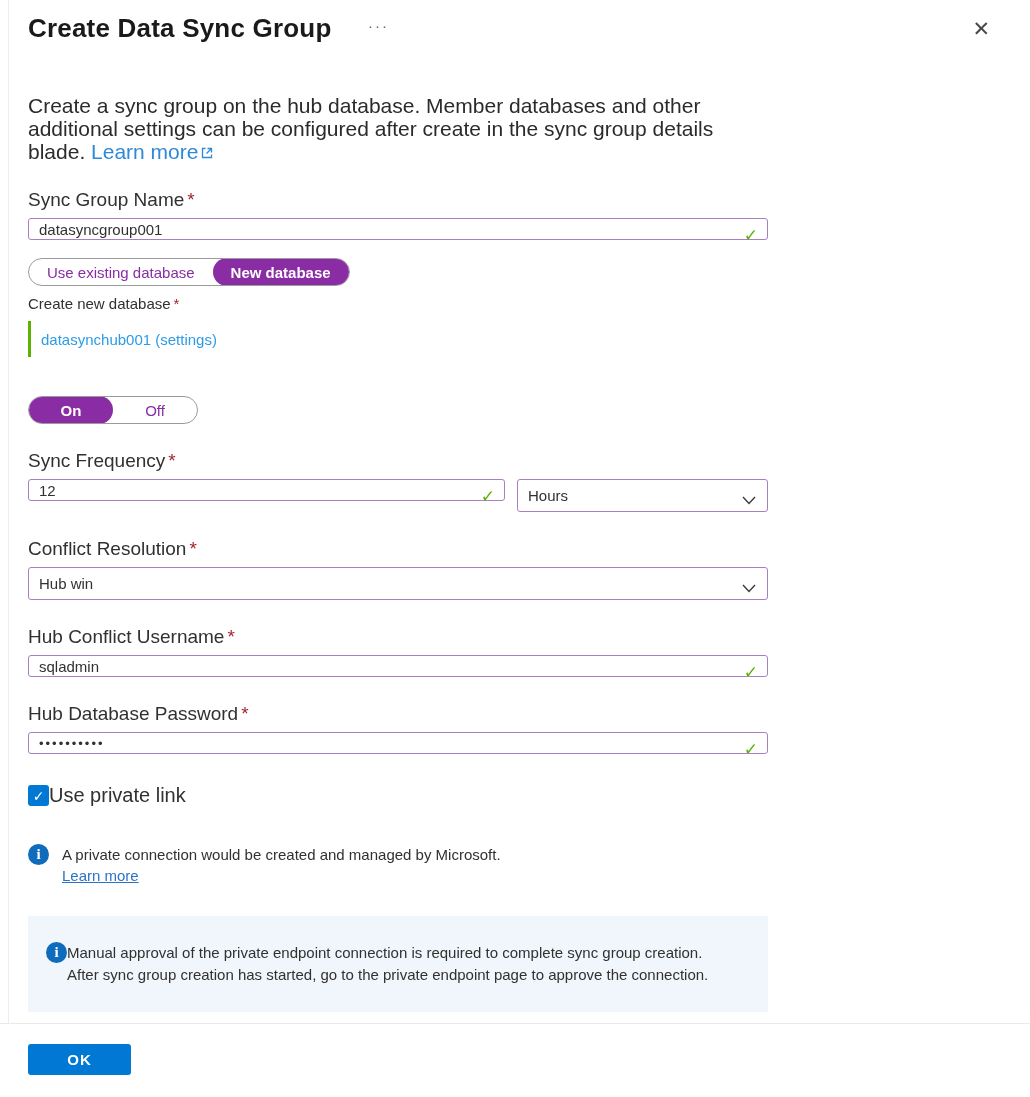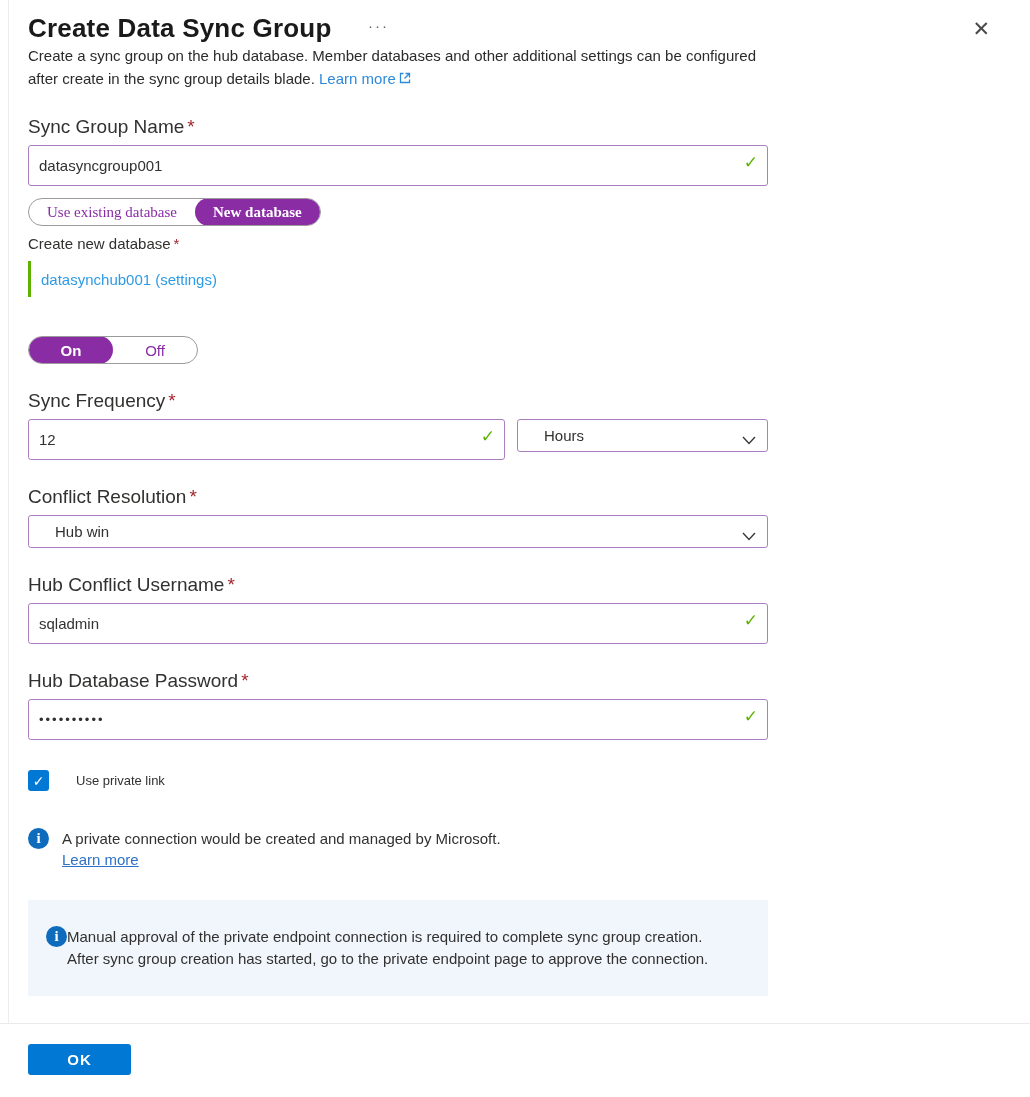--- a/index.html
+++ b/index.html
@@ -11,65 +11,65 @@
 
   
   .header { position:relative; padding-top:13px; }
   .title { font-size:26px; font-weight:bold; color:#1a1a1a; letter-spacing:.2px; display:inline-block; }
   .ellipsis-btn { display:inline-block; margin-left:32px; color:#666; font-size:15px;
     letter-spacing:2px; vertical-align:6px; cursor:pointer; background:none; border:none; }
   .close-btn { position:absolute; right:12px; top:18px; background:none; border:none;
     font-size:21px; font-weight:300; color:#4a4a4a; cursor:pointer; line-height:1; }
 
   
-  .intro { font-size:15px; line-height:23px; color:#2b2b2b; max-width:745px; }
+  .intro { margin-top:50px; font-size:21px; line-height:23px; color:#2b2b2b; max-width:745px; }
   .intro a { color:var(--link,#2e8ad8); text-decoration:none; cursor:pointer; }
   .ext-icon { display:inline-block; margin-left:3px; }
 
   
   .field { margin-top:26px; width:740px; }
   .field-label { font-size:19px; color:#323130; margin-bottom:7px; }
   .req { color:var(--req,#a4262c); margin-left:3px; }
   .input-wrap { position:relative; width:740px; }
-  input.txt { width:100%; height:41px; border:1px solid var(--border-input,#a97fc2);
+  input.txt { width:100%; height:22px; border:1px solid var(--border-input,#a97fc2);
     border-radius:3px; padding:0 34px 0 10px; font-size:15px; color:#323130;
     font-family:inherit; background:#fff; outline:none; }
   .valid-check { position:absolute; right:10px; top:7px; color:var(--green,#5db300);
     font-size:17px; font-weight:bold; pointer-events:none; }
   .selectbox { position:relative; height:33px; border:1px solid var(--border-input,#a97fc2);
     border-radius:3px; background:#fff; font-size:15px; display:flex; align-items:center;
-    padding:0 34px 0 26px; cursor:pointer; }
+    padding:0 34px 0 10px; cursor:pointer; }
   .chev { position:absolute; right:11px; top:11px; }
 
   
   .pill-group { display:inline-flex; align-items:center; border:1px solid #9b9b9b;
     border-radius:16px; height:28px; background:#fff; overflow:hidden; }
   .pill-opt { font-size:15px; color:var(--purple,#8a2da5); padding:0 18px; height:28px;
     display:flex; align-items:center; cursor:pointer; border-radius:16px; white-space:nowrap; }
   .pill-opt.sel { background:var(--purple,#8a2da5); color:#fff; font-weight:bold; }
-  .db-toggle { margin-top:12px;font-family:Liberation Serif, serif; }
+  .db-toggle { margin-top:18px; }
   .onoff { margin-top:8px; }
   .onoff .pill-opt { min-width:84px; justify-content:center; padding:0 12px; }
 
   
   .newdb-label { margin-top:9px; font-size:15px; }
   .newdb-row { margin-top:9px; display:flex; align-items:center; }
   .newdb-bar { width:3px; height:36px; background:var(--green,#5db300); margin-right:10px; }
   .newdb-link { color:var(--dblink,#2e9be6); font-size:15px; cursor:pointer; text-decoration:none; }
 
   
   .freq-row { display:flex; width:740px; }
   .freq-row .input-wrap { width:477px; }
   .freq-row .selectbox { width:251px; margin-left:12px; }
 
   
   .chk-row { margin-top:30px; display:flex; align-items:center; cursor:pointer; }
   .chk-box { width:21px; height:21px; border-radius:3px; background:var(--primary,#0078d4);
     color:#fff; font-size:14px; display:flex; align-items:center; justify-content:center; }
-  .chk-label { margin-left:27px; font-size:13px; }
+  .chk-label { margin-left:0; font-size:20px; }
 
   
   .note { margin-top:37px; display:flex; }
   .info-ic { width:21px; height:21px; border-radius:50%; background:var(--infoblue,#0f6cbd);
     color:#fff; flex:0 0 21px; font-family:"Liberation Serif","DejaVu Serif",serif;
     font-weight:bold; font-size:15px; display:flex; align-items:center; justify-content:center; }
   .note-body { margin-left:13px; font-size:15px; line-height:21px; }
   .note-body a { color:#2e72c8; text-decoration:underline; cursor:pointer; }
 
   

